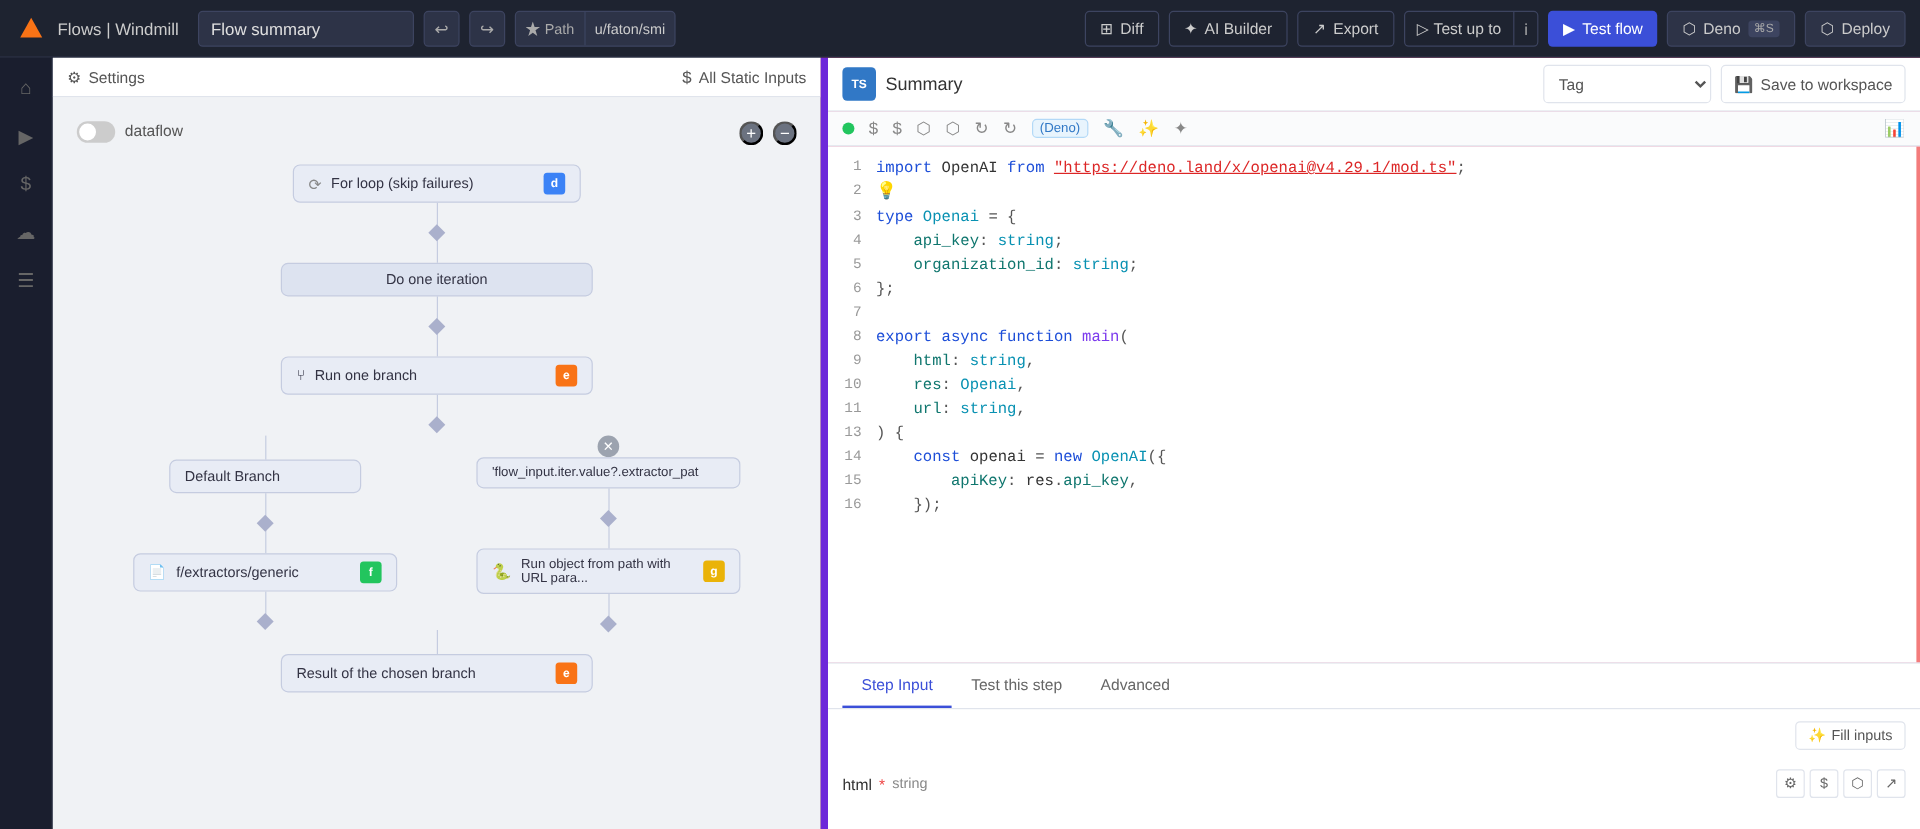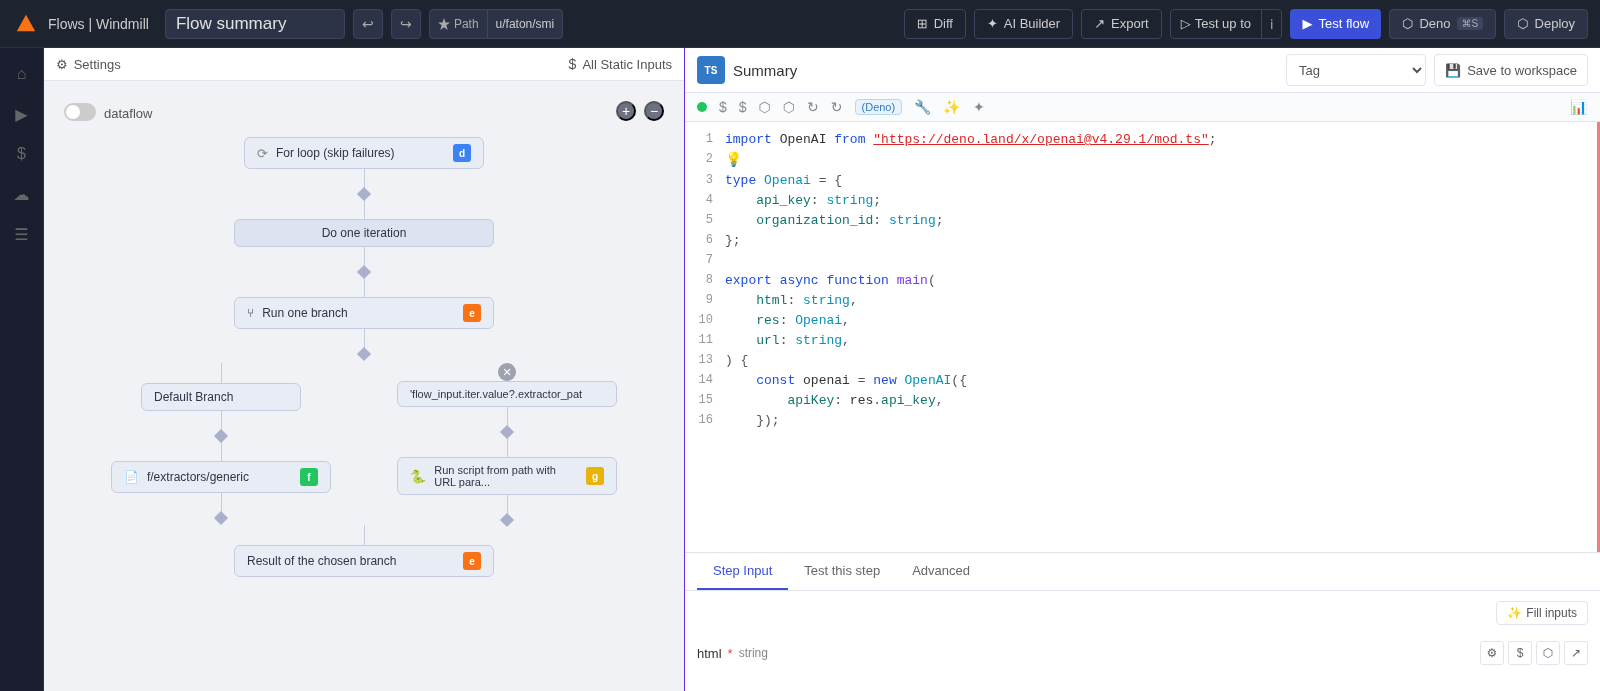--- a/index.html
+++ b/index.html
@@ -3,21 +3,21 @@
   <meta charset="utf-8">
   <style>
     * { box-sizing: border-box; margin: 0; padding: 0; }
     body { font-family: -apple-system, BlinkMacSystemFont, 'Segoe UI', sans-serif; background: #1e2330; color: #e0e0e0; height: 691px; overflow: hidden; display: flex; flex-direction: column; }
 
     
     .topbar { height: 48px; background: #1e2330; display: flex; align-items: center; padding: 0 12px; gap: 8px; border-bottom: 1px solid #2d3347; flex-shrink: 0; }
     .app-logo { width: 28px; height: 28px; display: flex; align-items: center; justify-content: center; }
     .app-logo svg { width: 22px; height: 22px; }
     .app-title { color: #ccc; font-size: 14px; margin-right: 8px; }
-    .flow-summary-input { background: #2d3347; border: 1px solid #3d4460; border-radius: 4px; color: #e0e0e0; font-size: 17px; padding: 4px 10px; width: 180px; height: 30px; }
+    .flow-summary-input { background: #2d3347; border: 1px solid #3d4460; border-radius: 4px; color: #e0e0e0; font-size: 14px; padding: 4px 10px; width: 180px; height: 30px; }
     .btn-icon { background: #2d3347; border: 1px solid #3d4460; border-radius: 4px; color: #aaa; cursor: pointer; width: 30px; height: 30px; display: flex; align-items: center; justify-content: center; font-size: 14px; }
     .path-group { display: flex; align-items: center; background: #2d3347; border: 1px solid #3d4460; border-radius: 4px; height: 30px; overflow: hidden; }
     .path-label { color: #aaa; font-size: 12px; padding: 0 8px; display: flex; align-items: center; gap: 4px; border-right: 1px solid #3d4460; height: 100%; }
     .path-value { color: #ccc; font-size: 12px; padding: 0 8px; }
     .spacer { flex: 1; }
     .btn-outline { background: transparent; border: 1px solid #3d4460; border-radius: 4px; color: #ccc; cursor: pointer; height: 30px; padding: 0 12px; font-size: 13px; display: flex; align-items: center; gap: 6px; }
     .btn-primary { background: #3b4fd8; border: none; border-radius: 4px; color: #fff; cursor: pointer; height: 30px; padding: 0 12px; font-size: 13px; display: flex; align-items: center; gap: 6px; font-weight: 500; }
     .btn-test-up { background: transparent; border: 1px solid #3d4460; border-radius: 4px; color: #ccc; cursor: pointer; height: 30px; padding: 0 10px; font-size: 13px; display: flex; align-items: center; gap: 4px; }
     .btn-draft { background: #2d3347; border: 1px solid #3d4460; border-radius: 4px; color: #ccc; cursor: pointer; height: 30px; padding: 0 12px; font-size: 13px; display: flex; align-items: center; gap: 6px; }
     .btn-deploy { background: #2d3347; border: 1px solid #3d4460; border-radius: 4px; color: #ccc; cursor: pointer; height: 30px; padding: 0 12px; font-size: 13px; display: flex; align-items: center; gap: 6px; }
@@ -49,21 +49,21 @@
     .badge-yellow { background: #eab308; }
     .plus-btn { width: 20px; height: 20px; background: #6b7280; border-radius: 50%; color: #fff; display: flex; align-items: center; justify-content: center; font-size: 14px; cursor: pointer; }
     .minus-btn { width: 20px; height: 20px; background: #6b7280; border-radius: 50%; color: #fff; display: flex; align-items: center; justify-content: center; font-size: 14px; cursor: pointer; }
     .x-btn { width: 18px; height: 18px; background: #9ca3af; border-radius: 50%; color: #fff; display: flex; align-items: center; justify-content: center; font-size: 11px; cursor: pointer; }
 
     .flow-col { display: flex; flex-direction: column; align-items: center; gap: 0; }
     .flow-row { display: flex; flex-direction: row; align-items: flex-start; gap: 12px; justify-content: center; }
     .vline { width: 1px; height: 20px; background: #c5cce0; margin: 0 auto; }
 
     
-    .code-panel { flex: 1; background: #be185d; display: flex; flex-direction: column; overflow: hidden; border-left: 1px solid #6d28d9; }
+    .code-panel { flex: 1; background: #be185d; display: flex; flex-direction: column; overflow: hidden; border-left: 6px solid #6d28d9; }
     .code-header { display: flex; align-items: center; padding: 6px 12px; border-bottom: 1px solid #e0e4ec; gap: 8px; flex-shrink: 0; background: #fff; }
     .ts-badge { width: 28px; height: 28px; background: #3178c6; border-radius: 4px; display: flex; align-items: center; justify-content: center; color: #fff; font-size: 10px; font-weight: bold; }
     .summary-input { flex: 1; border: none; outline: none; font-size: 15px; color: #333; background: transparent; }
     .tag-select { border: 1px solid #e0e4ec; border-radius: 4px; padding: 4px 8px; font-size: 13px; color: #555; background: #fff; cursor: pointer; min-width: 140px; height: 32px; }
     .save-btn { border: 1px solid #e0e4ec; border-radius: 4px; padding: 4px 10px; font-size: 13px; color: #555; background: #fff; cursor: pointer; display: flex; align-items: center; gap: 6px; height: 32px; }
 
     .code-toolbar { display: flex; align-items: center; padding: 6px 12px; border-bottom: 1px solid #e0e4ec; gap: 12px; flex-shrink: 0; background: #fafbfc; }
     .status-dot { width: 10px; height: 10px; border-radius: 50%; background: #22c55e; flex-shrink: 0; }
     .toolbar-icon { color: #888; font-size: 14px; cursor: pointer; display: flex; align-items: center; }
     .deno-badge { background: #e8f4fd; border: 1px solid #b3d9f7; border-radius: 4px; padding: 1px 6px; font-size: 11px; color: #3178c6; cursor: pointer; }
@@ -177,21 +177,21 @@
       </div>
       <div style="flex:1"></div>
       <div class="flow-static-inputs">
         <span style="font-size:14px;">$</span>
         <span>All Static Inputs</span>
       </div>
     </div>
 
     <div class="flow-canvas">
 
-      <div style="display:flex;align-items:flex-end;gap:8px;margin-bottom:16px;">
+      <div style="display:flex;align-items:flex-start;gap:8px;margin-bottom:16px;">
         <div class="toggle-switch off">
             <div class="toggle-knob"></div>
           </div>
         <span style="font-size:13px;color:#555;">dataflow</span>
         <div style="flex:1"></div>
         <button class="plus-btn">+</button>
         <button class="minus-btn">−</button>
       </div>
 
       <div class="flow-col">
@@ -248,21 +248,21 @@
               <div class="x-btn">✕</div>
             </div>
             <div class="flow-node" style="width:220px;font-size:11px;">
               <span>'flow_input.iter.value?.extractor_pat</span>
             </div>
             <div class="vline"></div>
             <div class="diamond-sm"></div>
             <div class="vline"></div>
             <div class="flow-node" style="width:220px;font-size:11px;">
               <span style="color:#3b82f6;font-size:13px;">🐍</span>
-              <span>Run script from path with URL para...</span>
+              <span>Run object from path with URL para...</span>
               <div style="flex:1"></div>
               <div class="node-badge badge-yellow">g</div>
             </div>
             <div class="vline"></div>
             <div class="diamond-sm"></div>
           </div>
         </div>
 
         <div class="vline"></div>
 

